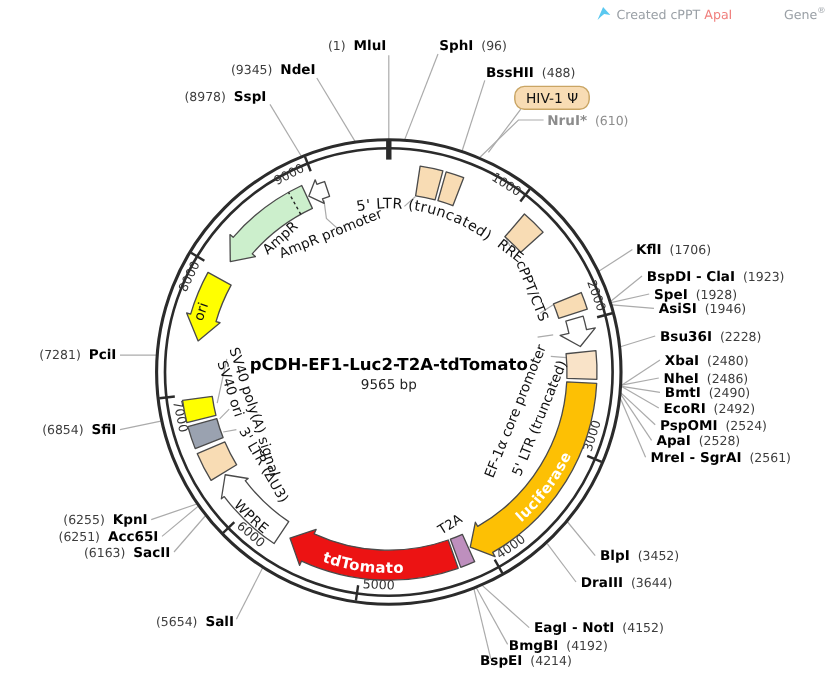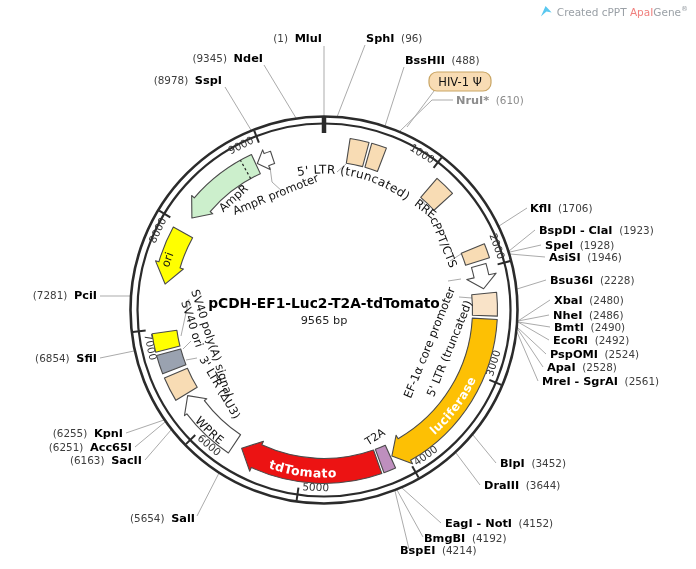--- a/index.html
+++ b/index.html
@@ -2,21 +2,21 @@
 <html><head>
 <meta charset="utf-8">
 <style>
   html,body{margin:0;padding:0;background:#fff;}
   #stage{position:relative;width:696px;height:569px;background:#ffffff;overflow:hidden;
          font-family:"DejaVu Sans",sans-serif;}
   #map-svg{position:absolute;left:0;top:0;}
   #watermark{position:absolute;top:5px;right:8px;display:flex;align-items:center;gap:4px;
              font-size:10.5px;color:#9aa0a6;user-select:none;}
   #watermark .brand-snap{color:#f0807e;}
-  #watermark .brand-gene{color:#9aa0a6;}
+  #watermark .brand-gene{color:#9aa0a6;padding-left:43px;}
   #watermark sup{font-size:7px;}
   svg text{font-family:"DejaVu Sans",sans-serif;}
 </style>
 </head>
 <body>
 
 <div id="stage">
   <svg id="map-svg" width="696" height="569" viewBox="0 0 696 569">
       <defs>
         <path id="lp-ltr5-box-b" d="M 295.62 176.48 A 136.5 136.5 0 0 1 408.04 202.44" fill="none"></path>

